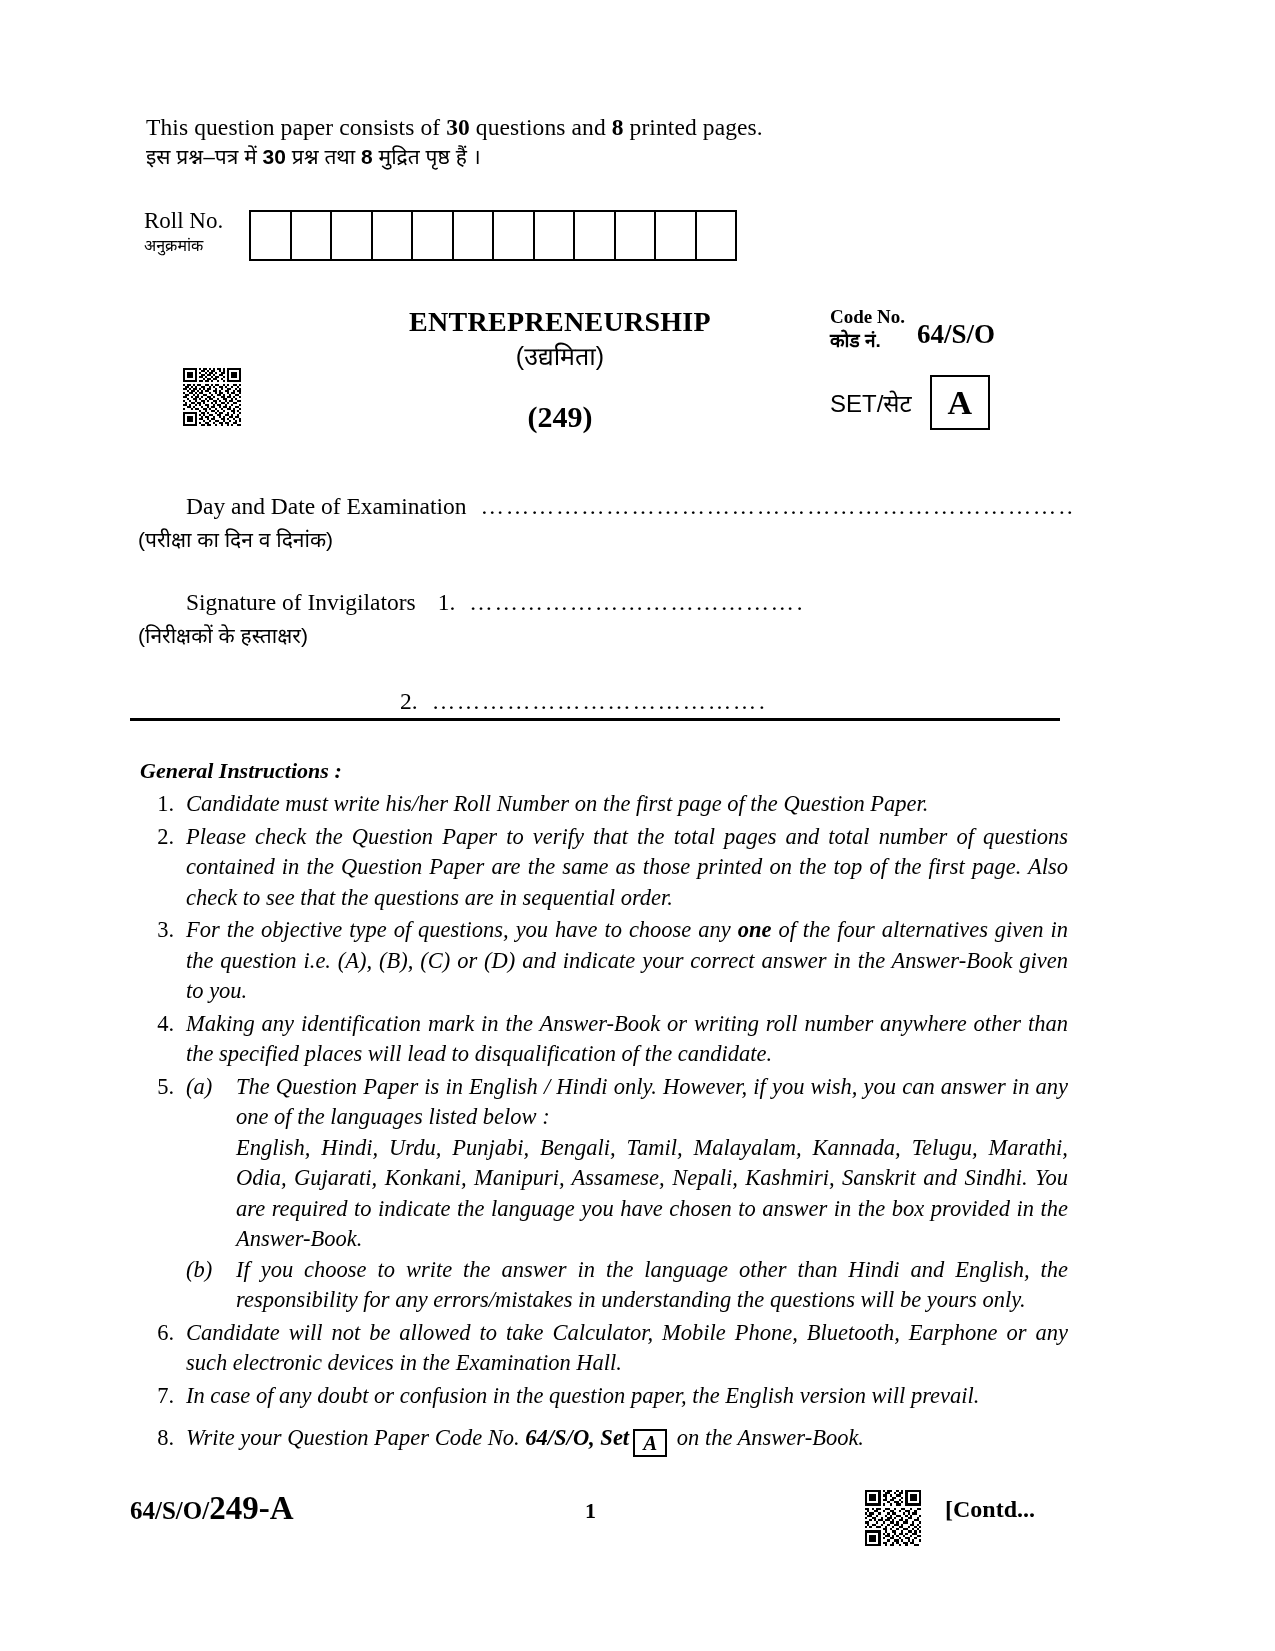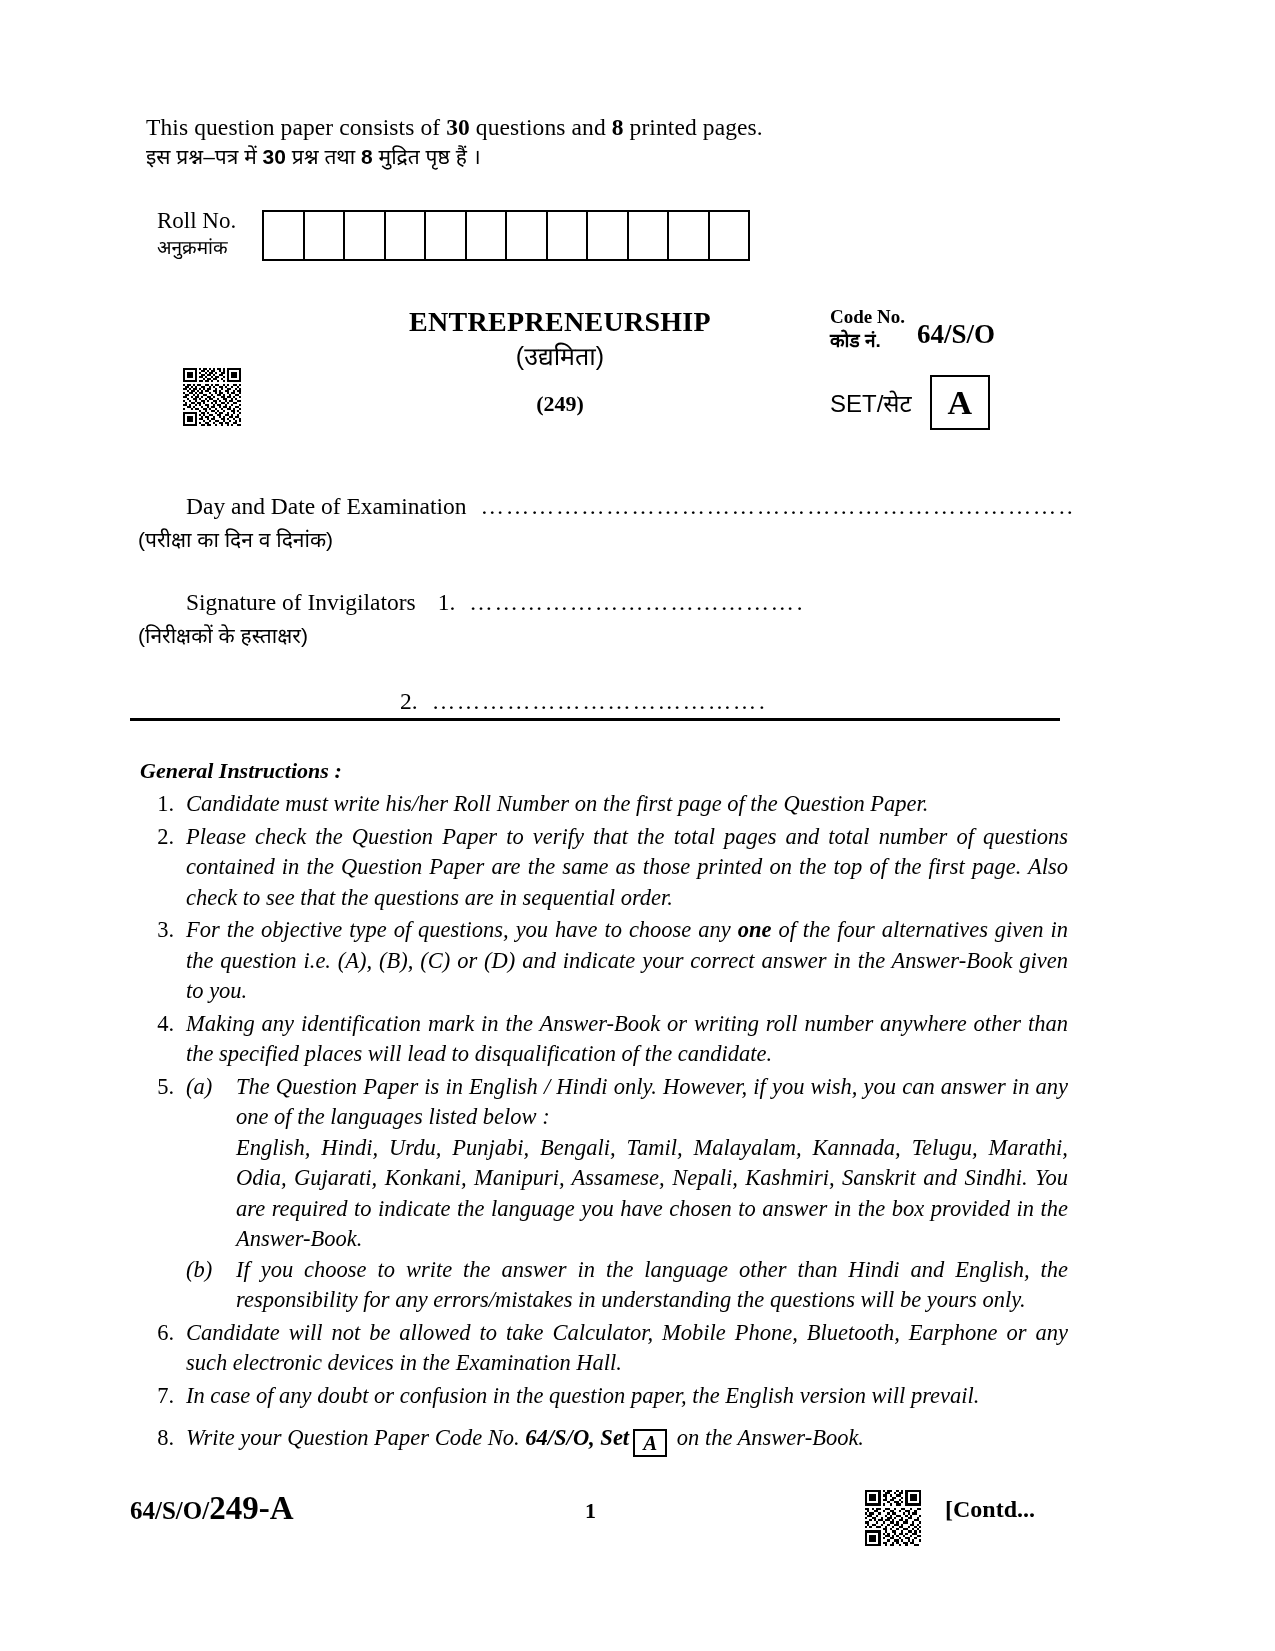--- a/index.html
+++ b/index.html
@@ -37,38 +37,38 @@
   .top-decl .line-hi {
     font-size: 21px;
     line-height: 30px;
     font-family: "Liberation Sans", "DejaVu Sans", sans-serif;
   }
   b, .b { font-weight: bold; }
 
   
   .rollno-wrap {
     position: absolute;
-    left: 157px;
+    left: 144px;
     top: 203px;
     display: flex;
     align-items: flex-start;
   }
   .rollno-labels {
     padding-top: 4px;
     width: 100px;
   }
   .rollno-labels .en {
     font-size: 23px;
     line-height: 27px;
     white-space: nowrap;
   }
   .rollno-labels .hi {
-    font-size: 19px;
+    font-size: 16px;
     line-height: 27px;
-    font-family: Liberation Sans, sans-serif;
+    font-family: Liberation Mono, monospace;
     white-space: nowrap;
   }
   .rollno-boxes {
     margin-left: 5px;
     display: flex;
     border: 2.2px solid #000;
     border-right: none;
     height: 47px;
     margin-top: 7px;
   }
@@ -99,24 +99,24 @@
     font-weight: bold;
     letter-spacing: 0.3px;
     line-height: 34px;
   }
   .title-center .t-hi {
     font-size: 25px;
     line-height: 34px;
     font-family: "Liberation Sans", "DejaVu Sans", sans-serif;
   }
   .title-center .t-code {
-    font-size: 22px;
+    font-size: 30px;
     font-weight: bold;
     line-height: 46px;
-    margin-top: 8px;
+    margin-top: 21px;
   }
 
   .code-block {
     position: absolute;
     left: 830px;
     top: 305px;
     width: 250px;
   }
   .code-row {
     display: flex;

